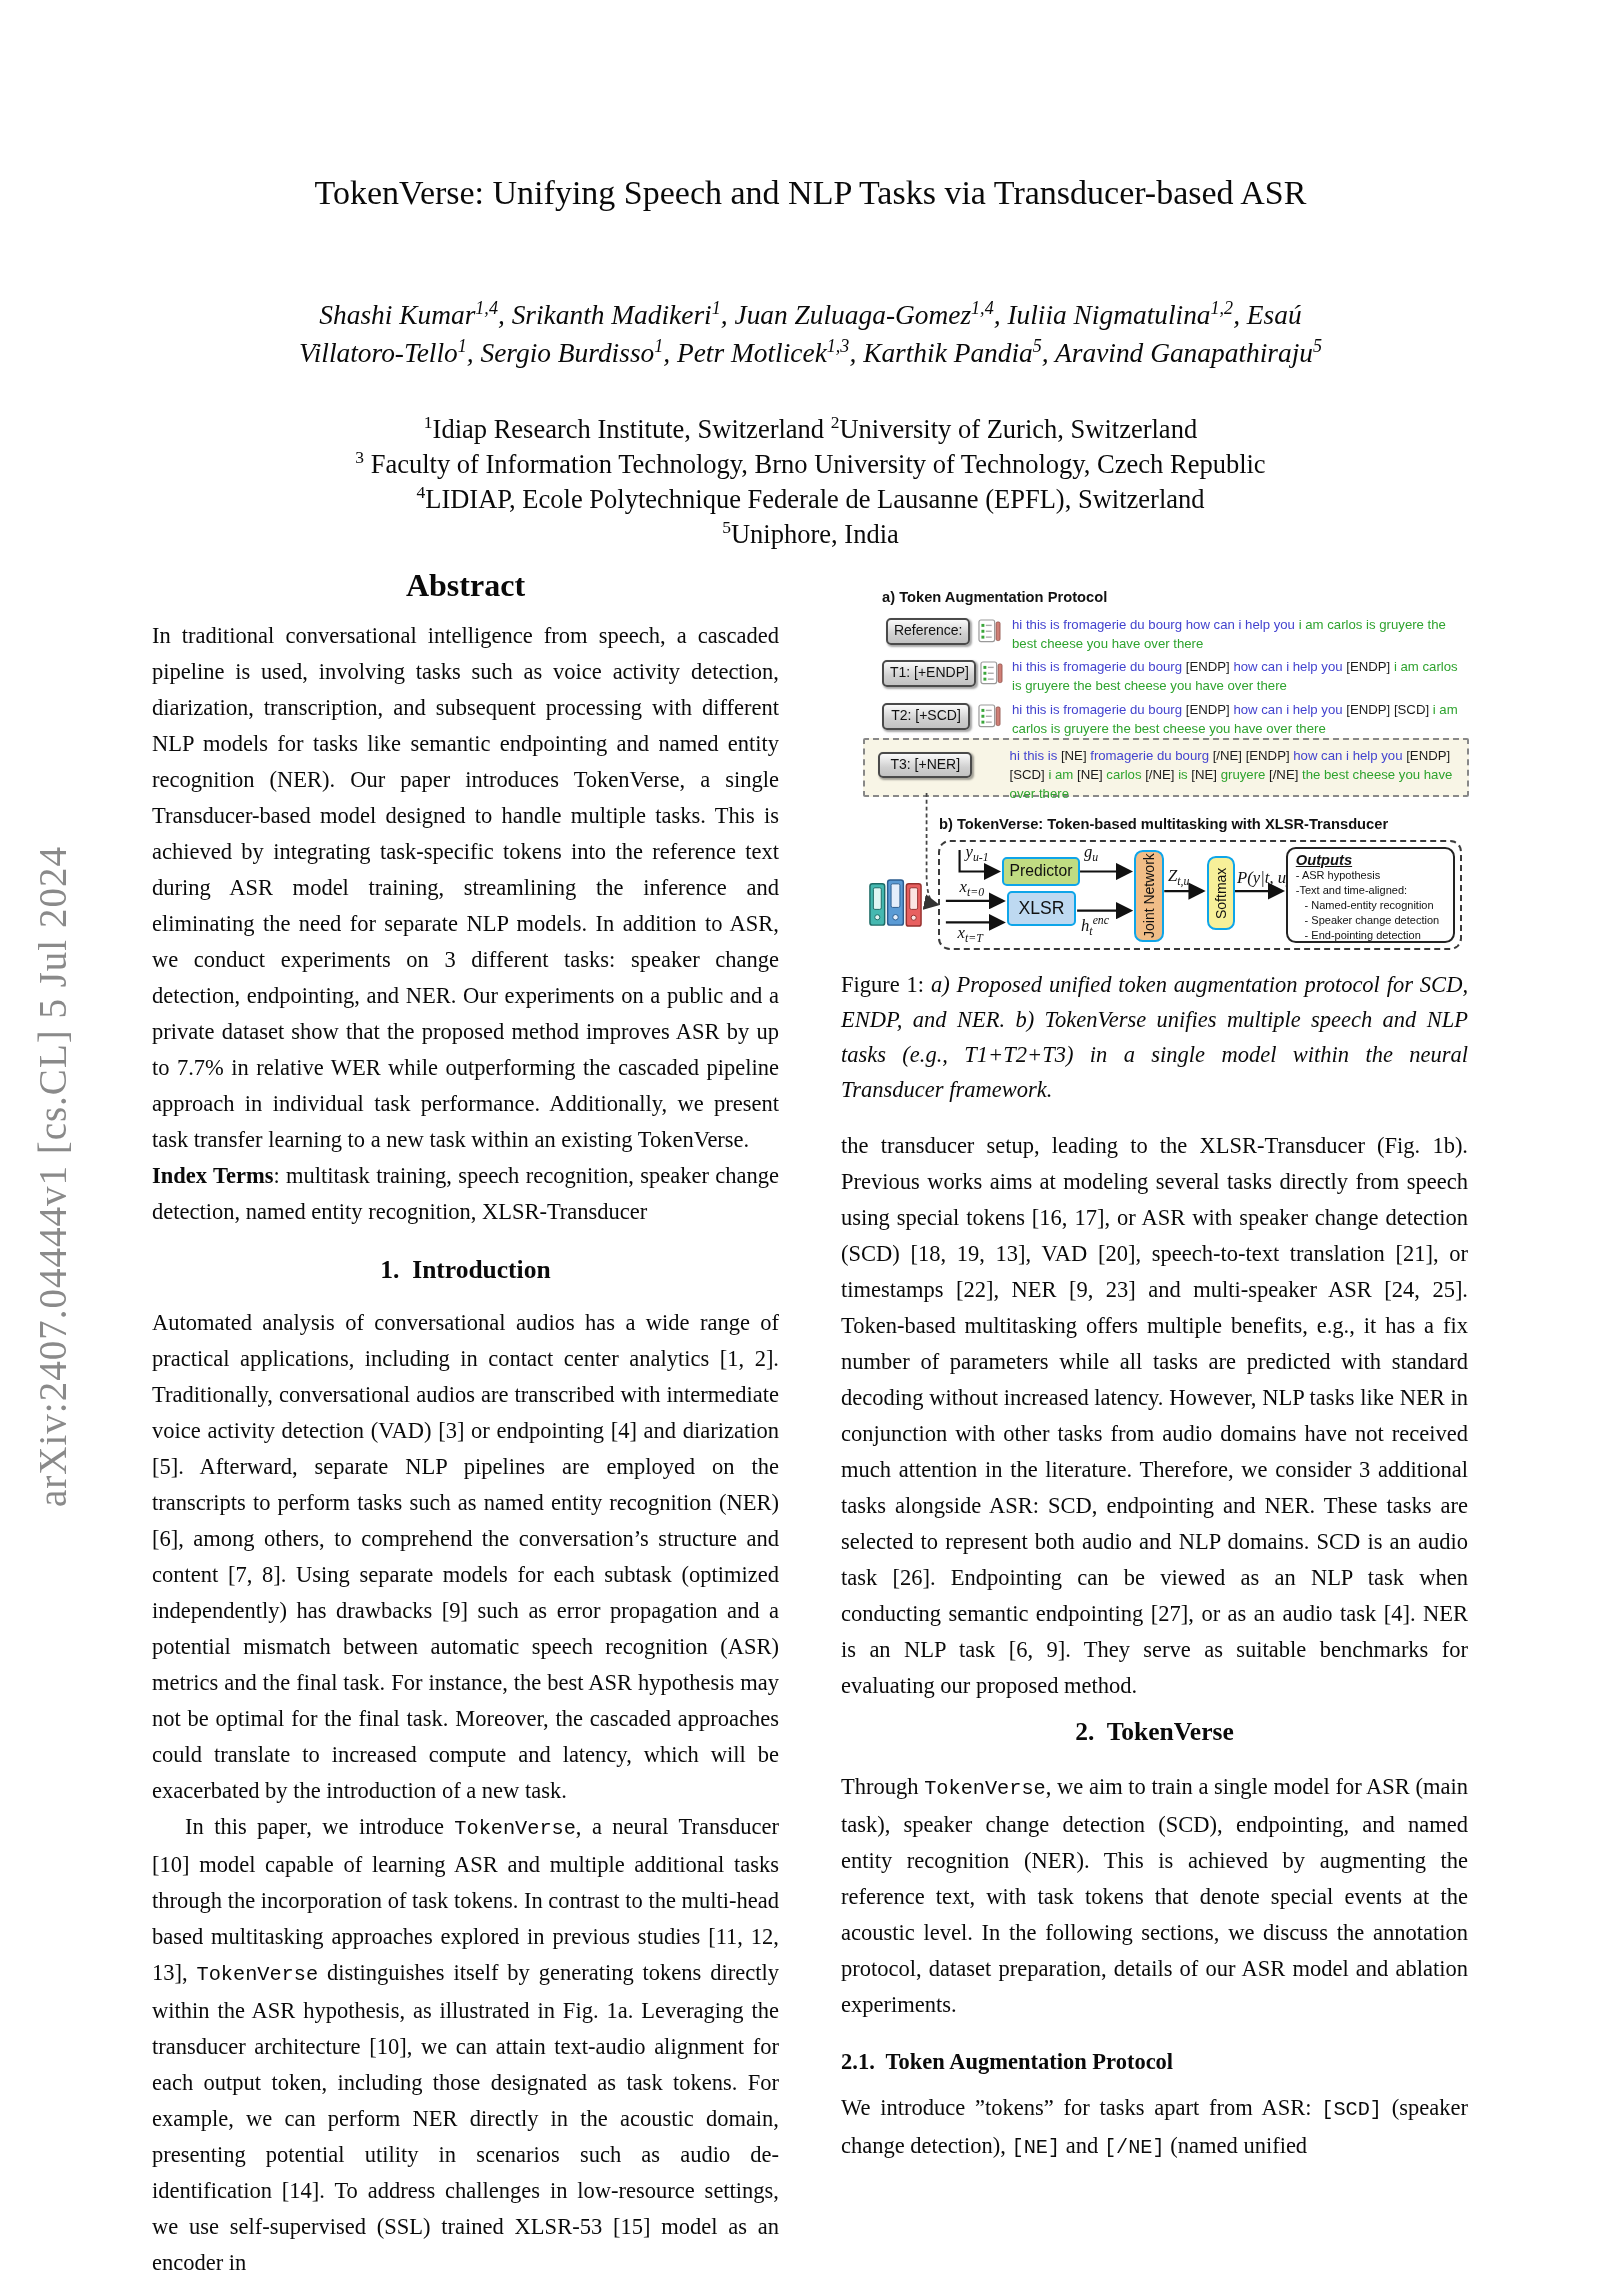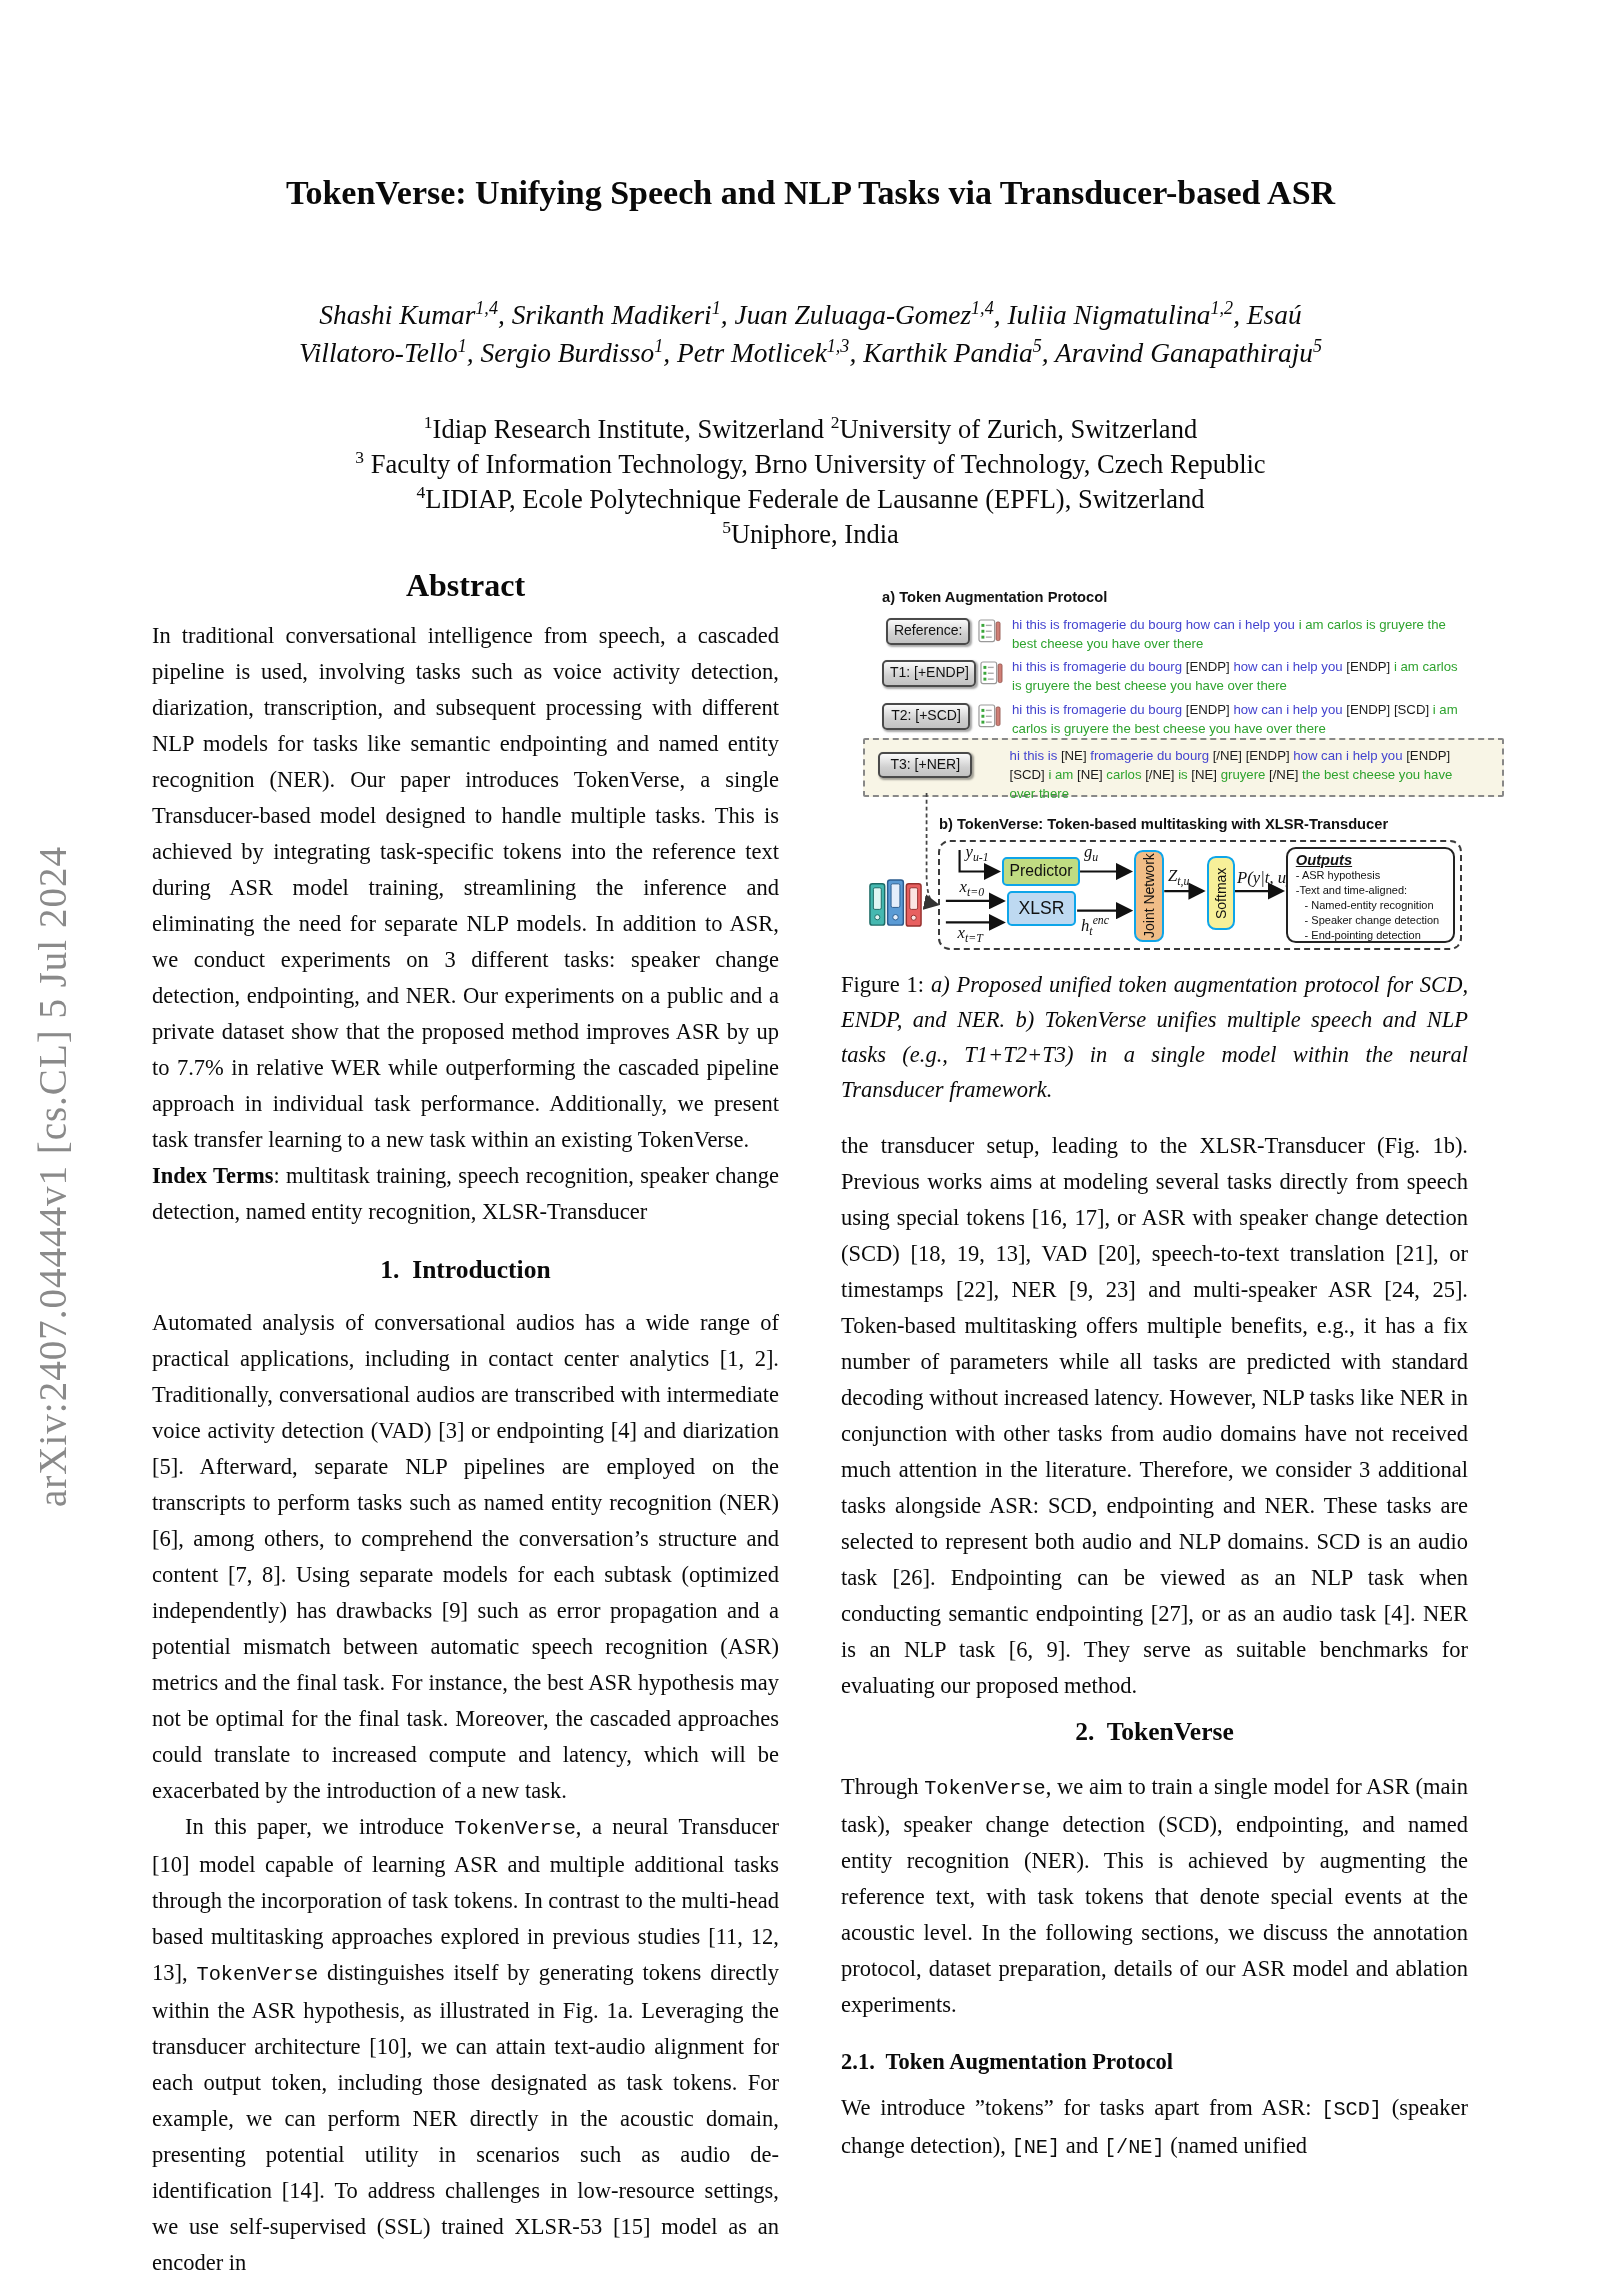--- a/index.html
+++ b/index.html
@@ -4,21 +4,21 @@
 <style>
   html,body{margin:0;padding:0;background:#e8e8e8;}
   .page{position:relative;width:1621px;height:2293px;background:#ffffff;overflow:hidden;
         font-family:"Liberation Serif","DejaVu Serif",serif;color:#0a0a0a;}
   
   .arxiv-strip{position:absolute;left:-431px;top:1147px;width:980px;height:59px;
     transform:rotate(-90deg);text-align:center;font-size:39px;color:#8a8a8a;
     font-family:"Liberation Serif",serif;letter-spacing:1px;}
   
   .title{position:absolute;top:174px;left:0;width:100%;text-align:center;
-    font-size:34px;font-weight:bold;}
+    font-size:34px;font-weight:normal;}
   .authors{position:absolute;top:296px;left:0;width:100%;text-align:center;
     font-style:italic;font-size:27.4px;line-height:38px;}
   .affils{position:absolute;top:412px;left:0;width:100%;text-align:center;
     font-size:26.5px;line-height:35px;}
   
   .col-left{position:absolute;left:152px;top:567px;width:627px;}
   .col-right{position:absolute;left:841px;top:583px;width:627px;}
   .body-p{font-size:22.5px;line-height:36px;text-align:justify;margin:0;}
   .indent{text-indent:33px;}
   .abs-h{font-size:32px;font-weight:bold;text-align:center;margin:0 0 13.7px 0;}
@@ -40,21 +40,21 @@
   .fig-a-h,.fig-b-h{position:absolute;font-family:"Liberation Sans","DejaVu Sans",sans-serif;
     font-weight:bold;font-size:14.7px;color:#111;}
   .tok-btn{position:absolute;box-sizing:border-box;height:26.5px;padding:2px 5.9px 0 5.9px;
     background:linear-gradient(#fbfbfb,#d0d0d0 60%,#c2c2c2);border:2px solid #4a4a4a;border-radius:4.9px;
     font-family:"Liberation Sans",sans-serif;font-size:14px;text-align:center;color:#111;
     box-shadow:1.5px 1.5px 2px rgba(0,0,0,.35);white-space:nowrap;}
   .doc-ic{position:absolute;width:23.5px;height:25.5px;}
   .tok-text{position:absolute;width:453px;font-family:"Liberation Sans",sans-serif;
     font-size:13.2px;line-height:19px;text-align:left;}
   .t3-box{position:absolute;left:21.6px;top:155px;width:602px;height:55px;
-    border:2px dashed #888;background:#f8f5e6;border-radius:2px;padding-left:35px;}
+    border:2px dashed #888;background:#f8f5e6;border-radius:2px;}
   .bbox{position:absolute;left:97px;top:257px;width:524px;height:110px;
     border:2px dashed #3a3a3a;border-radius:11.8px;box-sizing:border-box;}
   .diagbox{position:absolute;border:2px solid #0ea5e9;display:flex;align-items:center;justify-content:center;
     font-family:"Liberation Sans",sans-serif;box-sizing:border-box;color:#111;}
   .bx-predictor{left:62px;top:14.7px;width:78px;height:29px;background:#c0dc82;border-radius:4.9px;font-size:15.7px;}
   .bx-xlsr{left:67px;top:49px;width:69px;height:35px;background:#bed9f1;border-radius:4.9px;font-size:17.6px;}
   .bx-vert{writing-mode:vertical-rl;transform:rotate(180deg);border-radius:8.8px;font-size:14px;}
   .bx-joint{left:194px;top:7.8px;width:30px;height:92px;background:#f1bd87;}
   .bx-softmax{left:267px;top:13.7px;width:28px;height:74px;background:#f7f099;}
   .bx-outputs{position:absolute;left:346px;top:4.9px;width:169px;height:96px;background:#fff;

